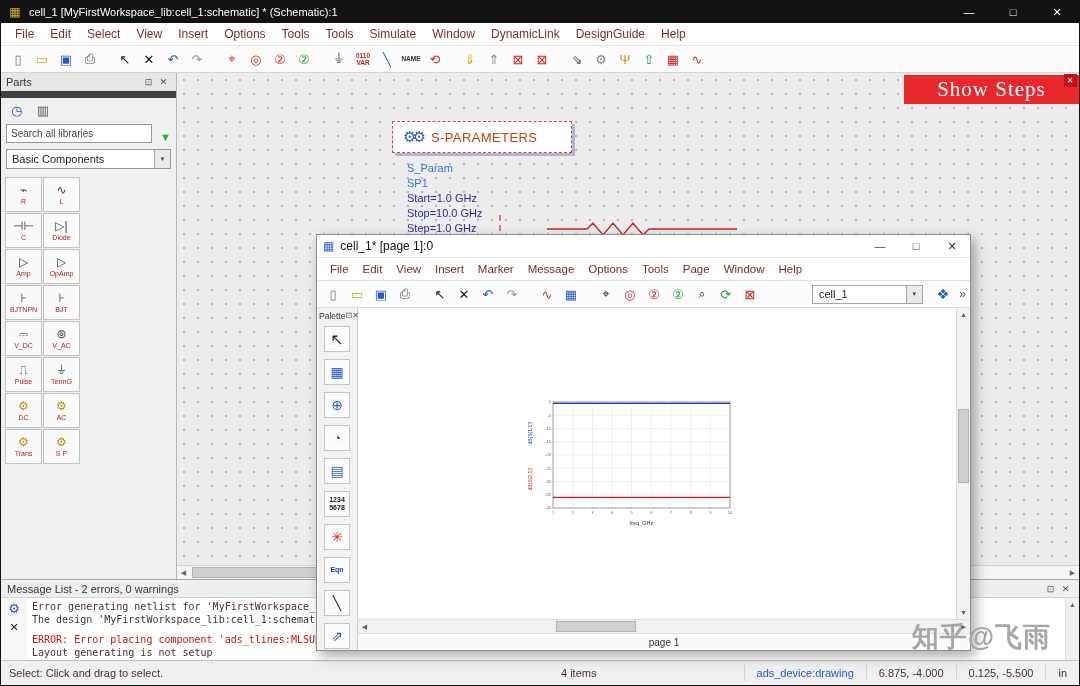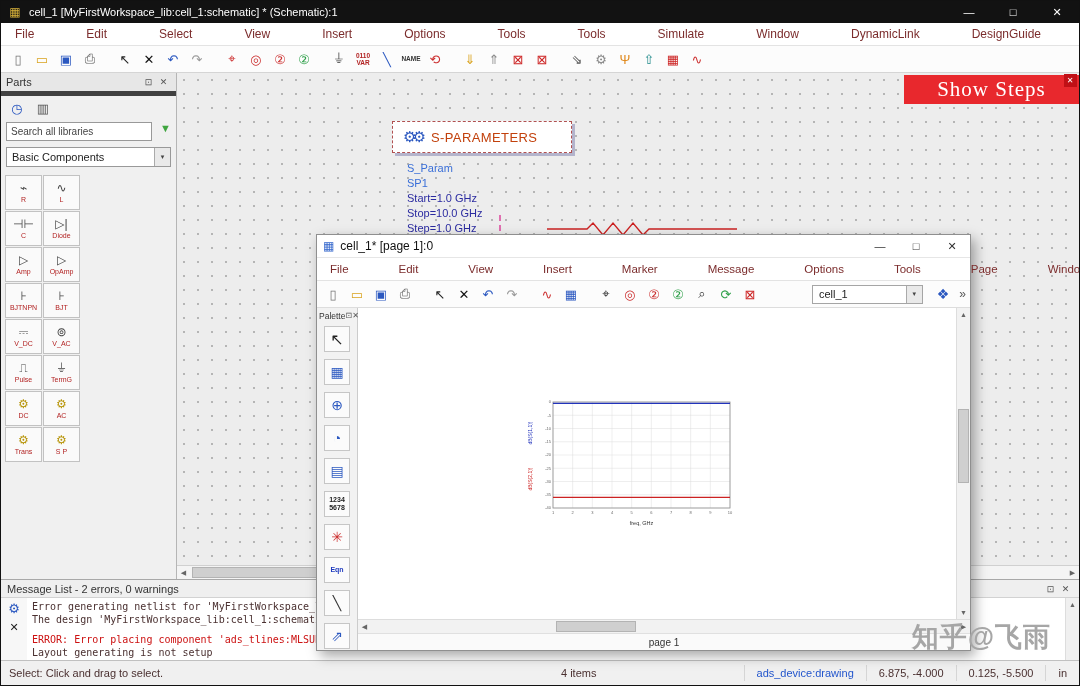--- a/index.html
+++ b/index.html
@@ -8,36 +8,36 @@
   .screen{position:relative;width:1080px;height:686px;overflow:hidden;background:#f0f0f0;border:1px solid #111;box-sizing:border-box;}
 
   
   .main-window{position:absolute;inset:0;display:flex;flex-direction:column;}
   .titlebar{height:22px;background:#121212;color:#fff;display:flex;align-items:center;padding-left:6px;flex:none;}
   .app-icon{width:16px;text-align:center;margin-right:6px;color:#d9b23a;font-size:12px;}
   .title{flex:1;font-size:11px;white-space:nowrap;overflow:hidden;}
   .win-controls{display:flex;height:100%;}
   .win-btn{width:44px;display:flex;align-items:center;justify-content:center;font-size:11px;color:#fff;}
   .win-btn.dark{color:#333;width:36px;}
-  .menubar{height:22px;background:#ffffff;border-bottom:1px solid #e3e3e3;display:flex;align-items:center;padding:0 6px;flex:none;gap:36px;}
+  .menubar{height:22px;background:#ffffff;border-bottom:1px solid #e3e3e3;display:flex;align-items:center;padding:0 6px;flex:none;}
   .menu-item{padding:0 8px;font-size:12px;color:#7b2c2c;white-space:nowrap;}
   .toolbar{height:26px;background:#fcfcfc;border-bottom:1px solid #d5d5d5;display:flex;align-items:center;padding:0 5px;flex:none;}
   .tool{width:24px;height:22px;display:flex;align-items:center;justify-content:center;font-size:13px;color:#444;flex:none;}
   .tool.group-start{margin-left:11px;}
   .small-glyph{font-size:6.5px !important;font-weight:bold;line-height:1.1;text-align:center;white-space:normal;}
 
   
   .content{flex:1;display:flex;min-height:0;}
   .parts-panel{width:175px;background:#f0f0f0;border-right:1px solid #b5b5b5;display:flex;flex-direction:column;flex:none;}
-  .panel-header{height:18px;background:#e7e7e7;border-bottom:5px solid #404040;display:flex;align-items:center;padding:0 5px;font-size:11px;color:#333;}
+  .panel-header{height:18px;background:#e7e7e7;border-bottom:7px solid #404040;display:flex;align-items:center;padding:0 5px;font-size:11px;color:#333;}
   .panel-header .ph-title{flex:1;}
   .ph-btn{width:15px;text-align:center;color:#555;font-size:9px;}
   .parts-tools{height:24px;display:flex;align-items:center;gap:8px;padding:0 7px;}
   .pt-icon{width:18px;height:18px;display:flex;align-items:center;justify-content:center;font-size:13px;}
-  .search-row{display:flex;align-items:flex-start;gap:8px;padding:2px 5px;}
+  .search-row{display:flex;align-items:flex-end;gap:8px;padding:2px 5px;}
   .search-input{flex:1;height:17px;border:1px solid #999;background:#fff;font-size:10px;padding:0 4px;color:#333;outline:none;}
   .search-input::placeholder{color:#444;}
   .filter-icon{font-size:11px;color:#3fa53f;}
   .lib-select{margin:4px 5px 6px 5px;height:18px;border:1px solid #999;background:#fff;display:flex;align-items:center;font-size:11px;color:#222;padding-left:5px;}
   .lib-select .caret,.cw-dropdown .caret{margin-left:auto;width:15px;height:100%;background:#e9e9e9;border-left:1px solid #aaa;display:flex;align-items:center;justify-content:center;font-size:7px;color:#444;}
   .parts-grid{display:grid;grid-template-columns:repeat(2,37px);gap:1px;padding:2px 4px;align-content:start;flex:1;}
   .part-btn{height:33px;background:#fafafa;border:1px solid #c2c2c2;display:flex;flex-direction:column;align-items:center;justify-content:center;gap:1px;}
   .part-glyph{font-size:12px;line-height:13px;}
   .part-label{font-size:7px;color:#b22222;line-height:8px;}
 

